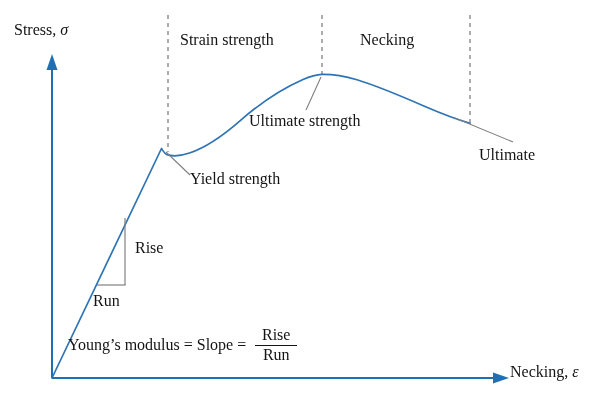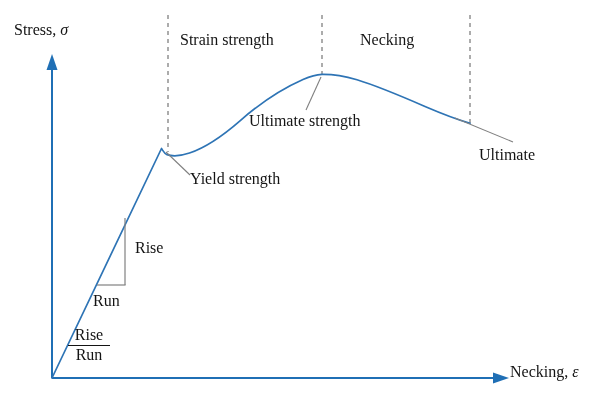--- a/index.html
+++ b/index.html
@@ -156,20 +156,21 @@
   <div class="lbl lbl-necking">Necking</div>
 
   <div class="lbl lbl-yield">Yield strength</div>
   <div class="lbl lbl-ultimate">Ultimate strength</div>
   <div class="lbl lbl-fracture">Ultimate</div>
 
   <div class="lbl lbl-rise">Rise</div>
   <div class="lbl lbl-run">Run</div>
 
   <div class="formula">
+    <span class="formula-text">Young’s modulus = Slope = </span>
     <span class="fraction">
       <span class="frac-num">Rise</span>
       <span class="frac-bar"></span>
       <span class="frac-den">Run</span>
     </span>
   </div>
 
 </div>
 
 </body></html>

